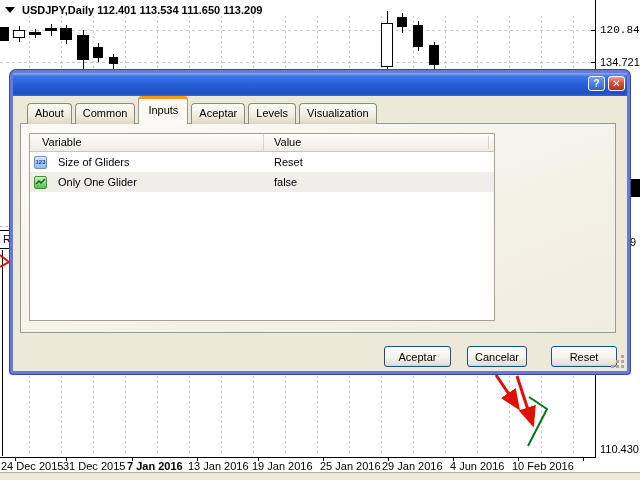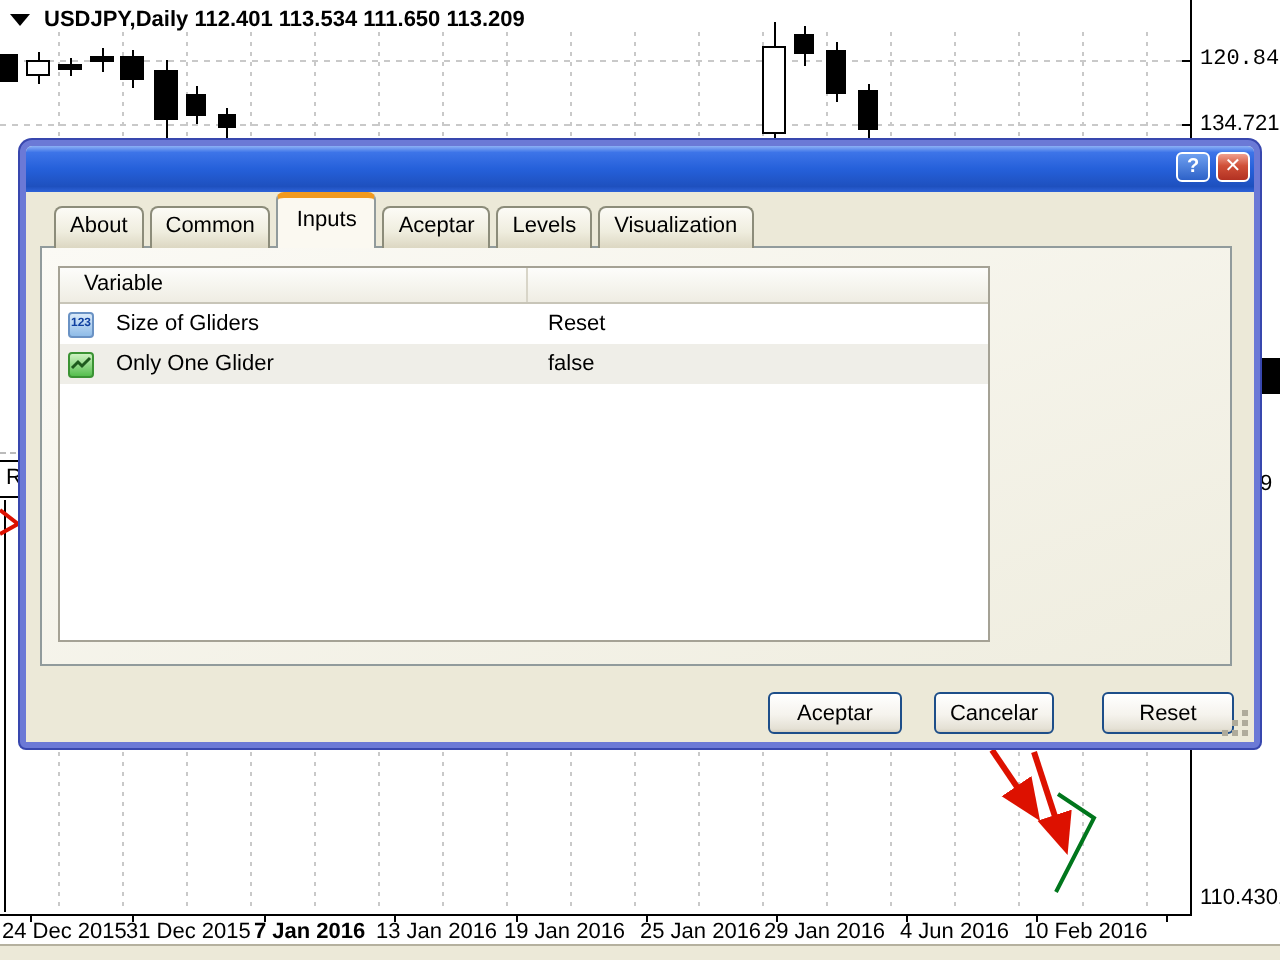--- a/index.html
+++ b/index.html
@@ -218,20 +218,21 @@
           <span class="tab">Common</span>
           <span class="tab active">Inputs</span>
           <span class="tab">Aceptar</span>
           <span class="tab">Levels</span>
           <span class="tab">Visualization</span>
         </div>
       <div id="tabpanel">
         <div id="ptable">
           <div id="thead">
             <div class="th" id="th-var">Variable</div>
+            <div class="th" id="th-val">Value</div>
           </div>
           <div id="tbody">
               <div class="trow">
                 <div class="ricon icon-123">
                   <span>123</span>
                 </div>
                 <span class="rname">Size of Gliders</span>
                 <span class="rval">Reset</span>
               </div>
               <div class="trow alt">

